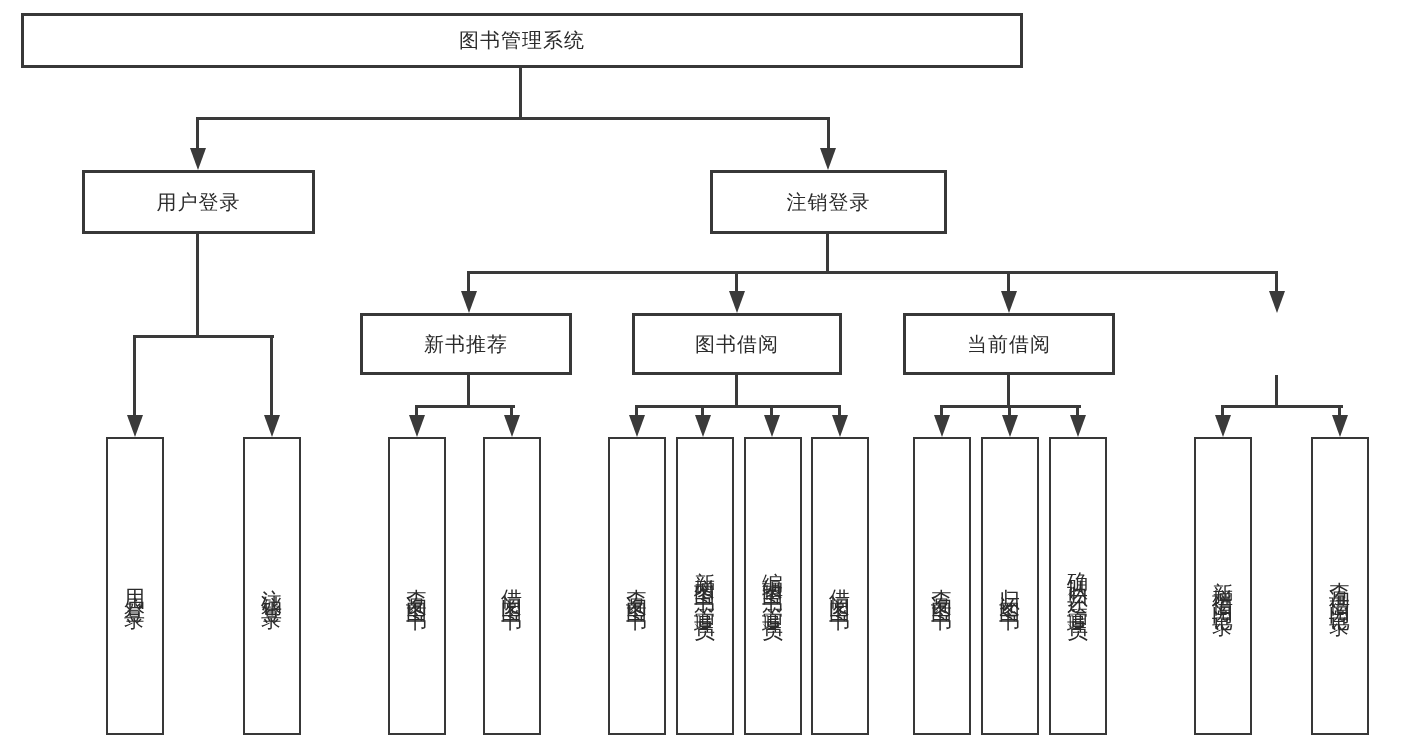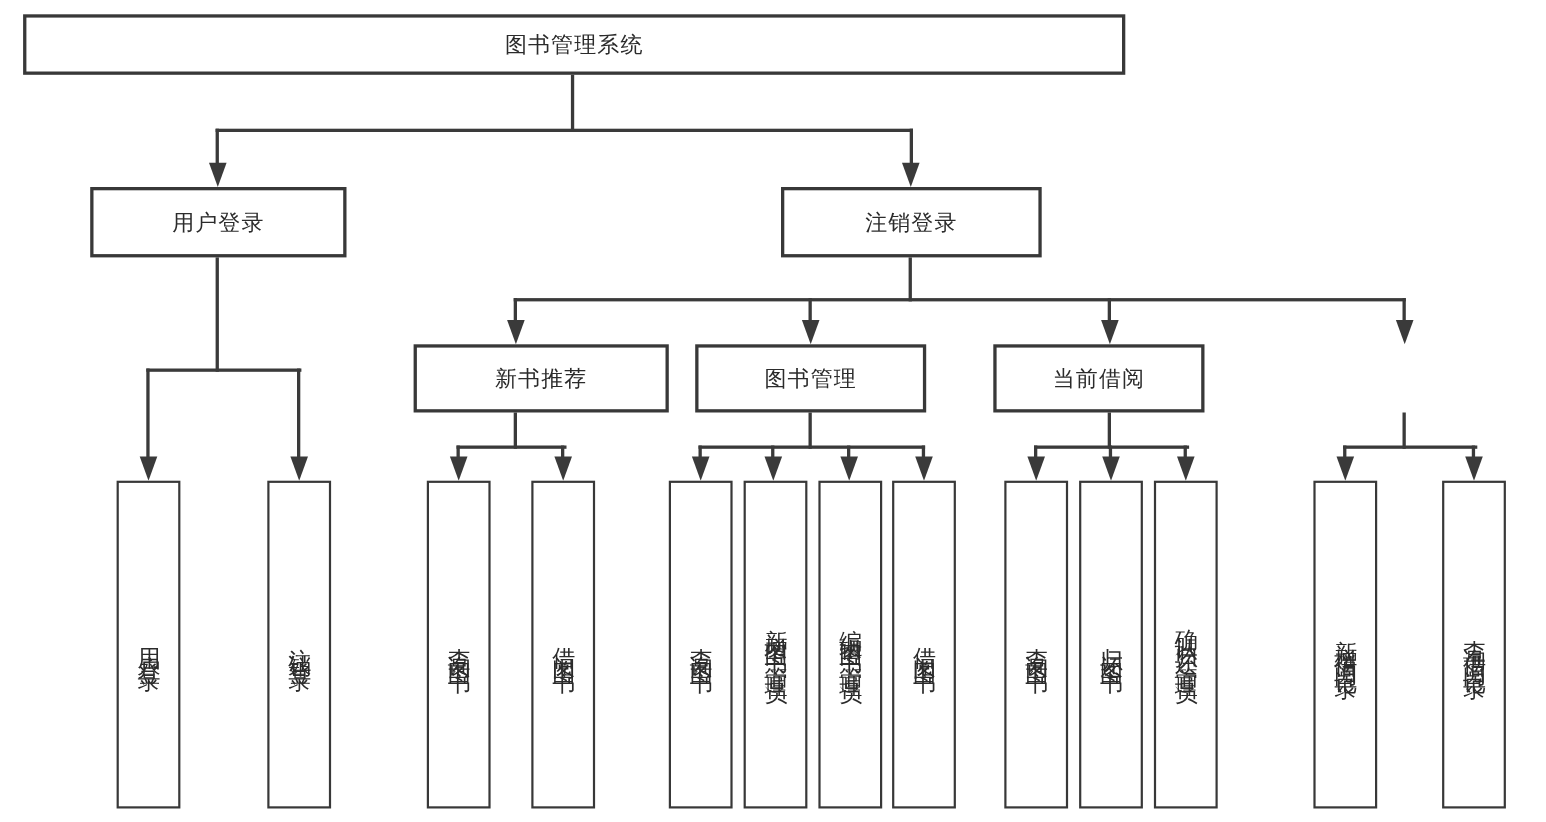--- a/index.html
+++ b/index.html
@@ -97,27 +97,27 @@
   <div class="line" style="left:467px;top:271px;width:811px;height:3px"></div>
   <div class="line" style="left:467px;top:271px;width:3px;height:22px"></div>
   <div class="line" style="left:735px;top:271px;width:3px;height:22px"></div>
   <div class="line" style="left:1007px;top:271px;width:3px;height:22px"></div>
   <div class="line" style="left:1275px;top:271px;width:3px;height:22px"></div>
   <div class="arrow" style="left:461px;top:291px"></div>
   <div class="arrow" style="left:729px;top:291px"></div>
   <div class="arrow" style="left:1001px;top:291px"></div>
   <div class="arrow" style="left:1269px;top:291px"></div>
 
-  <div class="box h" style="left:376px;top:313px;width:232px;height:62px">
+  <div class="box h" style="left:360px;top:313px;width:212px;height:62px">
     <span>新书推荐</span>
   </div>
   <div class="box h" style="left:632px;top:313px;width:210px;height:62px">
-    <span>图书管理</span>
+    <span>图书借阅</span>
   </div>
-  <div class="box h" style="left:903px;top:313px;width:192px;height:62px">
+  <div class="box h" style="left:903px;top:313px;width:212px;height:62px">
     <span>当前借阅</span>
   </div>
 
   <div class="line" style="left:467px;top:375px;width:3px;height:33px"></div>
   <div class="line" style="left:415px;top:405px;width:100px;height:3px"></div>
   <div class="line" style="left:415px;top:405px;width:3px;height:16px"></div>
   <div class="line" style="left:510px;top:405px;width:3px;height:16px"></div>
   <div class="arrow" style="left:409px;top:415px"></div>
   <div class="arrow" style="left:504px;top:415px"></div>
 

